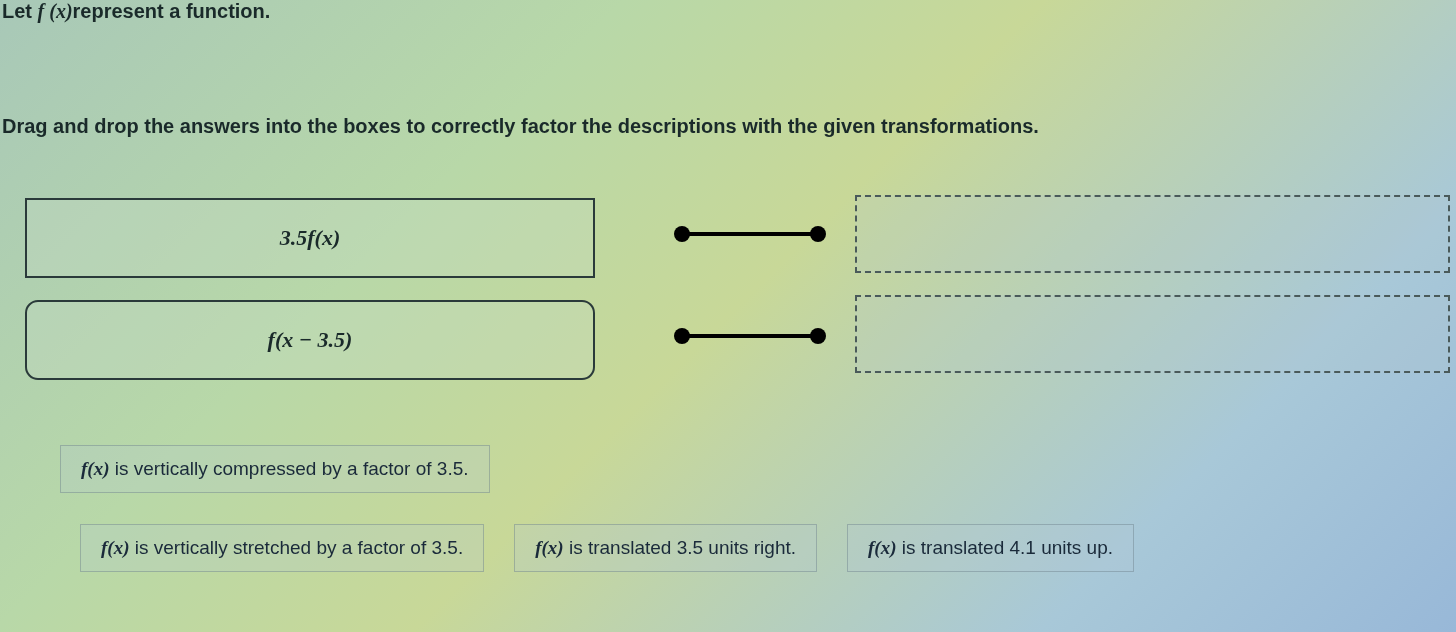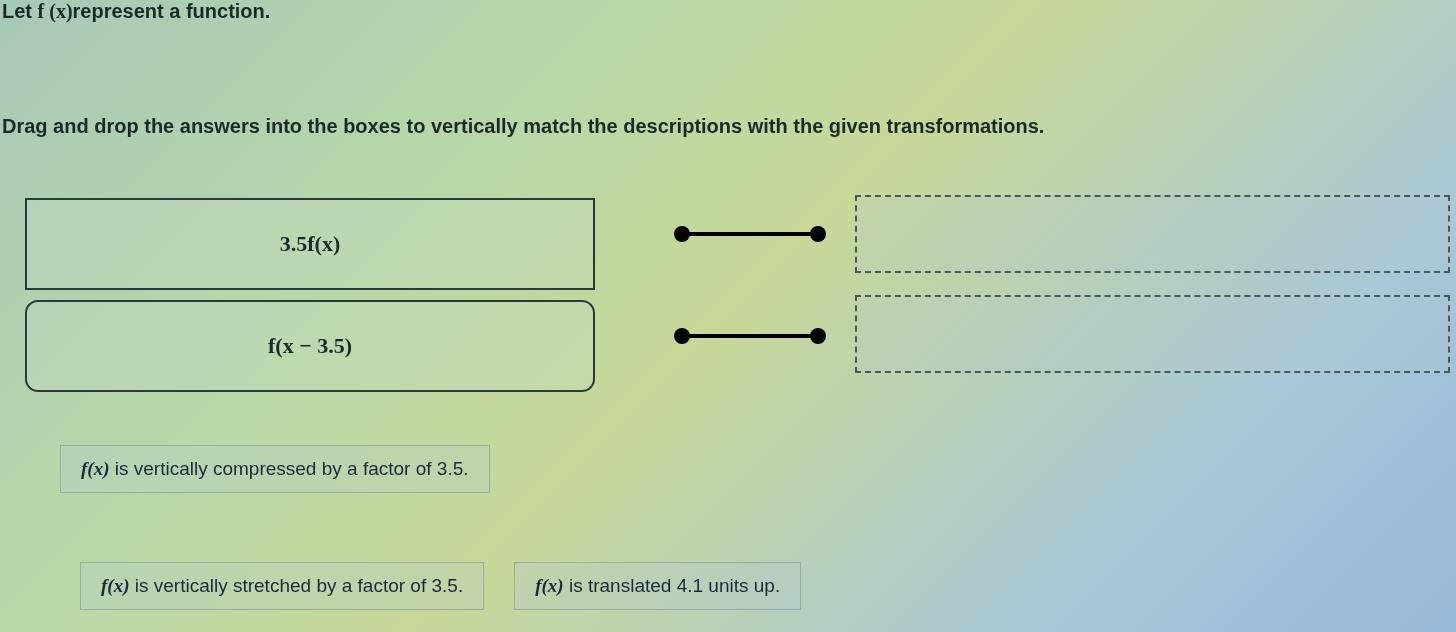--- a/index.html
+++ b/index.html
@@ -26,26 +26,27 @@
     }
     .prompt-line2 {
       position: absolute;
       top: 115px;
       left: 2px;
       font-size: 20px;
       font-weight: bold;
       color: #1a2a2a;
     }
     .italic {
+      font-style: italic;
       font-family: 'Times New Roman', serif;
     }
     .match-box {
       position: absolute;
       width: 570px;
-      height: 92px;
+      height: 80px;
       border: 2px solid #2a3a3a;
       background: rgba(200, 220, 200, 0.3);
       display: flex;
       align-items: center;
       justify-content: center;
       font-size: 22px;
       font-weight: bold;
       color: #1a2a2a;
     }
     .match-box-1 {
@@ -110,21 +111,21 @@
       position: absolute;
       display: flex;
       gap: 30px;
       align-items: center;
     }
     .answer-row-1 {
       top: 445px;
       left: 60px;
     }
     .answer-row-2 {
-      top: 562px;
+      top: 524px;
       left: 80px;
     }
     .answer-chip {
       padding: 12px 20px;
       border: 1px solid rgba(100, 120, 130, 0.4);
       background: rgba(180, 200, 210, 0.25);
       font-size: 19px;
       color: #1a2a3a;
       white-space: nowrap;
       cursor: move;
@@ -135,21 +136,21 @@
       font-weight: bold;
     }
   </style>
 </head>
 <body>
 
 <div class="prompt-line1">
   <span>Let </span><span class="italic">f (x)</span><span>represent a function.</span>
 </div>
 
-<div class="prompt-line2">Drag and drop the answers into the boxes to vertically match the descriptions with the given transformations.</div>
+<div class="prompt-line2">Drag and drop the answers into the boxes to correctly factor the descriptions with the given transformations.</div>
 
 <div class="match-box match-box-1">
   <span class="italic">3.5f(x)</span>
 </div>
 
 <div class="match-box match-box-2">
   <span class="italic">f(x − 3.5)</span>
 </div>
 
 <div class="connector connector-1"></div>
@@ -162,15 +163,18 @@
   <div class="answer-chip">
     <span class="ffx">f(x)</span><span> is vertically compressed by a factor of 3.5.</span>
   </div>
 </div>
 
 <div class="answer-row answer-row-2">
   <div class="answer-chip">
     <span class="ffx">f(x)</span><span> is vertically stretched by a factor of 3.5.</span>
   </div>
   <div class="answer-chip">
+    <span class="ffx">f(x)</span><span> is translated 3.5 units right.</span>
+  </div>
+  <div class="answer-chip">
     <span class="ffx">f(x)</span><span> is translated 4.1 units up.</span>
   </div>
 </div>
 
 </body></html>

